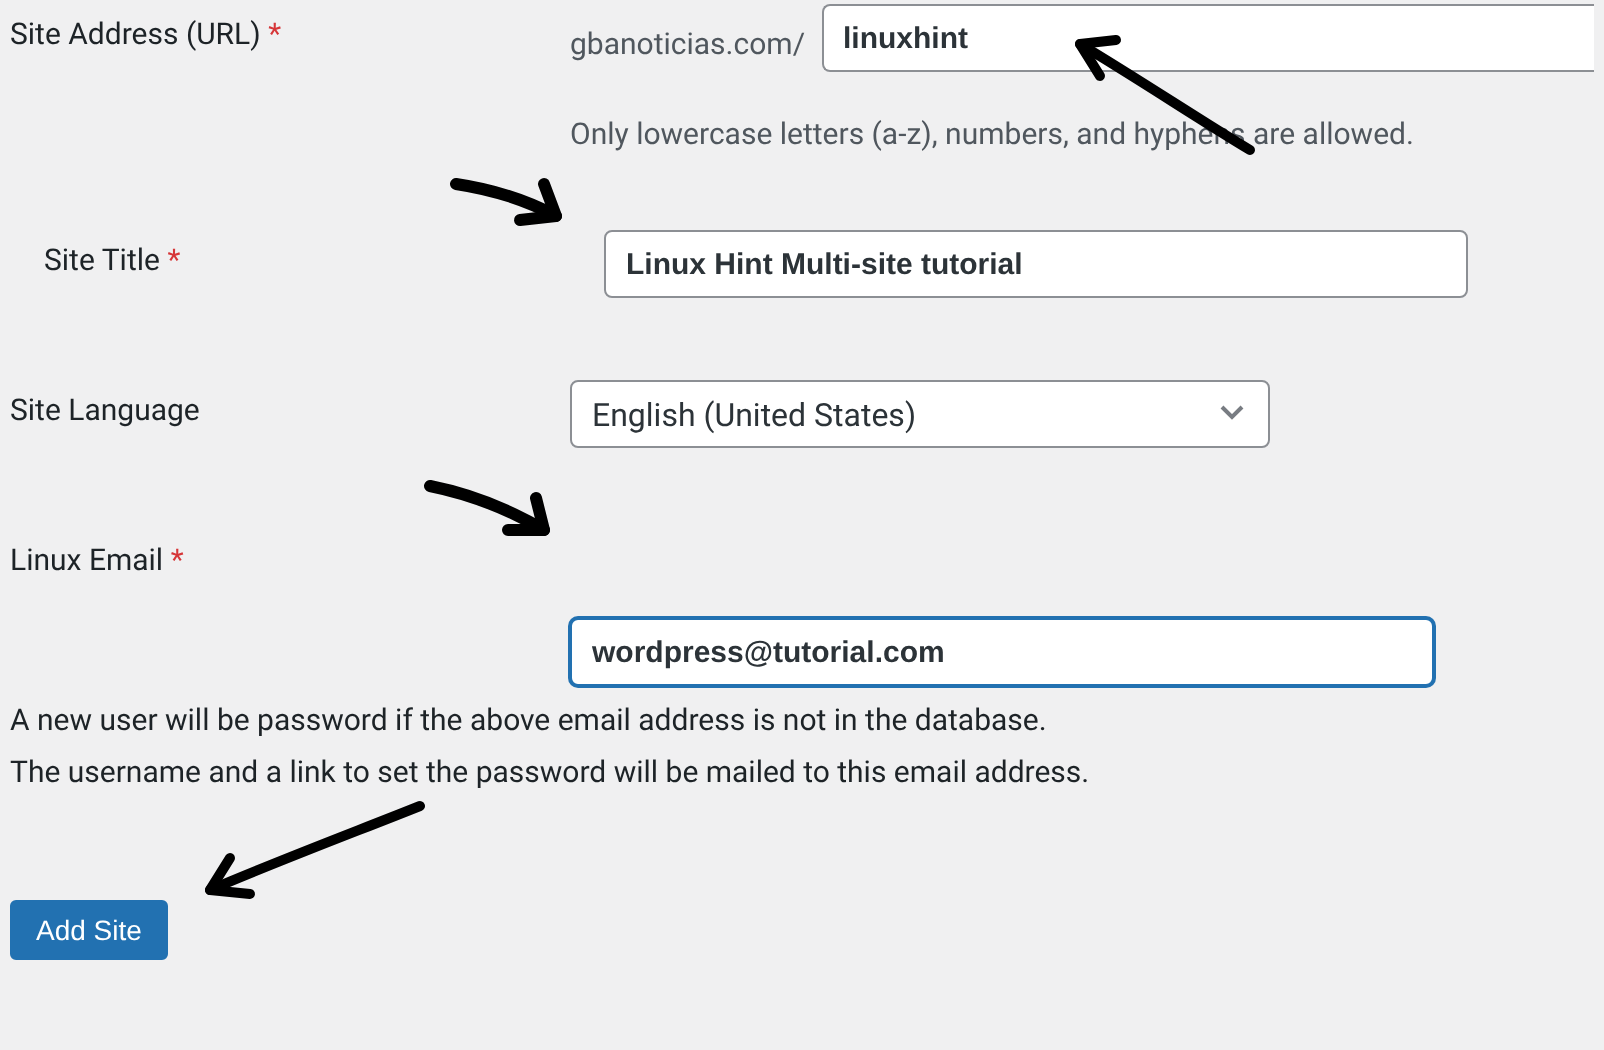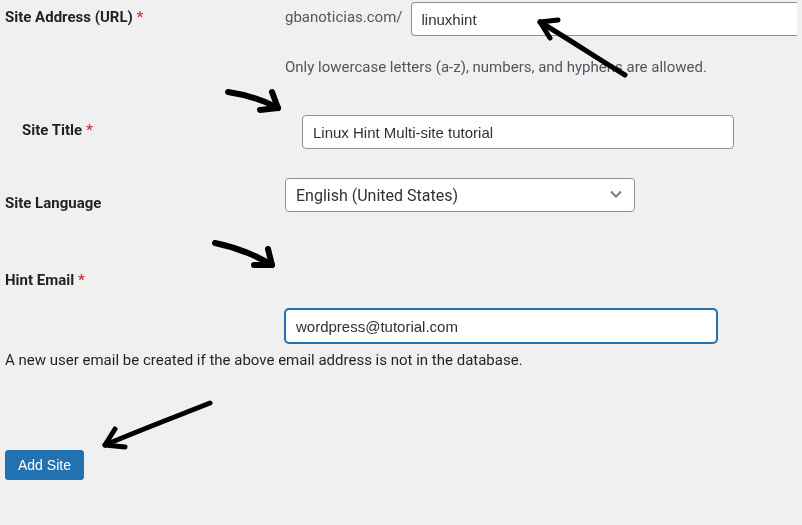--- a/index.html
+++ b/index.html
@@ -4,29 +4,30 @@
 <style>
   html,body{margin:0;padding:0;}
   body{
     width:802px;height:525px;
     background:#f0f0f1;
     font-family:-apple-system,BlinkMacSystemFont,"Segoe UI",Roboto,sans-serif;
     font-size:14px;color:#1d2327;
     position:relative;overflow:hidden;
   }
   .row{display:flex;align-items:flex-start;}
-  .lbl{width:280px;font-weight:700;font-size:15px;color:#1d2327;padding-top:6px;}
+  .lbl{width:280px;font-weight:400;font-size:15px;color:#1d2327;padding-top:6px;}
   .req{color:#d63638;}
   .field-col{flex:1;}
   .prefix{color:#50575e;font-size:15px;display:inline-block;margin-right:8px;padding-top:6px;}
   .tinput{
     height:34px;box-sizing:border-box;
     border:1px solid #8c8f94;border-radius:4px;
     background:#fff;padding:0 10px;font-size:15px;color:#2c3338;
     outline:none;
+    font-weight:bold;
   }
   .tinput.wide{width:432px;}
   .tinput.xl{width:100%;}
   .tinput.focus{border:1px solid #2271b1;box-shadow:0 0 0 1px #2271b1;margin-top:44px;}
   .hint{color:#50575e;font-size:15px;margin-top:8px;}
   .select{
     width:350px;height:34px;box-sizing:border-box;
     border:1px solid #8c8f94;border-radius:4px;background:#fff;
     display:flex;align-items:center;justify-content:space-between;
     padding:0 10px;font-size:16px;color:#2c3338;cursor:pointer;
@@ -41,63 +42,64 @@
   .caret{font-size:20px;color:#787c82;line-height:1;}
 </style>
 </head>
 <body>
 
 <div class="row" style="position:absolute;left:5px;top:2px;width:792px;">
   <div class="lbl">
     <span>Site Address (URL)</span>
     <span class="req">*</span>
   </div>
-  <div class="field-col" style="display:flex;align-items:flex-start;">
+  <div class="field-col" style="display:flex;align-items:center;">
     <span class="prefix">gbanoticias.com/</span>
     <input class="tinput xl" style="flex: 1 1 0%; border-top-right-radius: 0px; border-bottom-right-radius: 0px; border-right: 0px;" value="linuxhint">
   </div>
 </div>
 <div style="position:absolute;left:285px;top:50px;" class="hint">Only lowercase letters (a-z), numbers, and hyphens are allowed.</div>
 
 <div class="row" style="position:absolute;left:22px;top:115px;width:792px;">
   <div class="lbl">
     <span>Site Title</span>
     <span class="req">*</span>
   </div>
   <div class="field-col">
     <input class="tinput wide" value="Linux Hint Multi-site tutorial" style="">
   </div>
 </div>
 
-<div class="row" style="position:absolute;left:5px;top:178px;width:792px;align-items:flex-end;">
+<div class="row" style="position:absolute;left:5px;top:190px;width:792px;">
   <div class="lbl">Site Language</div>
   <div class="field-col">
     <div class="select">
       <span>English (United States)</span>
       <span class="caret">
         <svg width="16" height="16" viewBox="0 0 16 16">
             <path d="M3 5.5l5 5 5-5" fill="none" stroke="#787c82" stroke-width="2"></path>
           </svg>
       </span>
     </div>
   </div>
 </div>
 
 <div class="row" style="position:absolute;left:5px;top:265px;width:792px;">
   <div class="lbl">
-    <span>Hint Email</span>
+    <span>Linux Email</span>
     <span class="req">*</span>
   </div>
   <div class="field-col">
     <input class="tinput wide focus" value="wordpress@tutorial.com" style="">
   </div>
 </div>
 
 <div class="info" style="position:absolute;left:5px;top:348px;">
-  <div>A new user email be created if the above email address is not in the database.</div>
+  <div>A new user will be password if the above email address is not in the database.</div>
+  <div>The username and a link to set the password will be mailed to this email address.</div>
 </div>
 
 <div style="position:absolute;left:5px;top:450px;">
   <button class="btn-primary">Add Site</button>
 </div>
 
 <svg class="arrow" style="left:520px;top:10px;" width="110" height="70" viewBox="0 0 110 70">
   <path d="M105 65 C80 50 50 30 20 12" fill="none" stroke="#000" stroke-width="5" stroke-linecap="round"></path>
   <path d="M20 12 l18 -2 M20 12 l10 16" fill="none" stroke="#000" stroke-width="5" stroke-linecap="round"></path>
 </svg>

